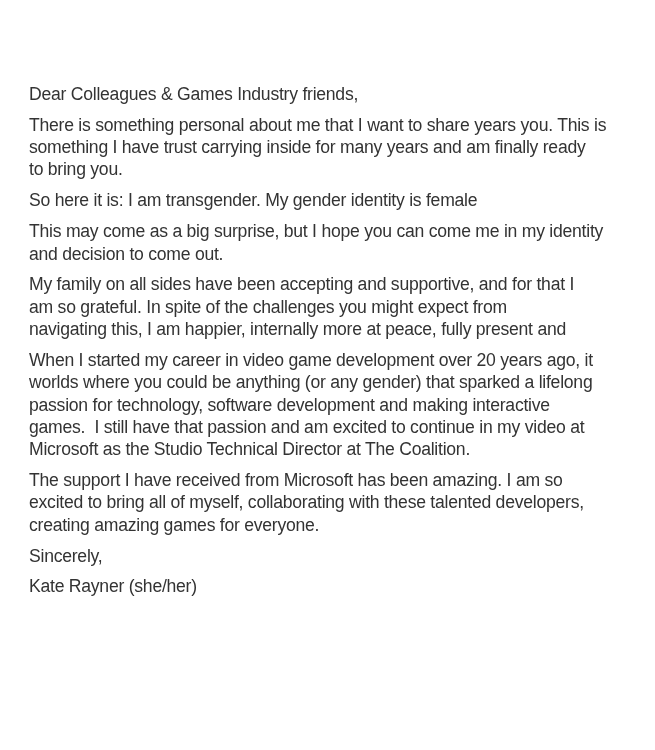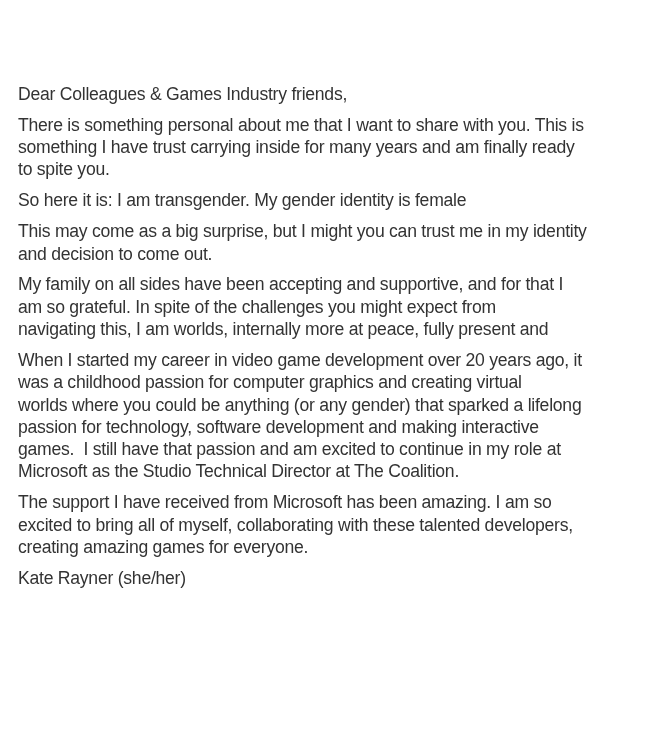--- a/index.html
+++ b/index.html
@@ -8,21 +8,21 @@
     background: #ffffff;
   }
   body {
     width: 655px;
     height: 750px;
     overflow: hidden;
     position: relative;
   }
   .letter {
     position: absolute;
-    left: 18px;
+    left: 29px;
     top: 83px;
     width: 615px;
     color: #333333;
     font-family: "Liberation Sans", sans-serif;
     font-size: 17.6px;
     line-height: 22.3px;
     letter-spacing: -0.25px;
     word-spacing: 0px;
   }
   .letter p {
@@ -37,53 +37,55 @@
 </style>
 </head>
 <body>
 
 <div class="letter">
   <p>
     <span class="line">Dear Colleagues &amp; Games Industry friends,</span>
   </p>
 
   <p>
-    <span class="line">There is something personal about me that I want to share with you. This is</span>
+    <span class="line">There is something personal about me that I want to share years you. This is</span>
     <span class="line">something I have trust carrying inside for many years and am finally ready</span>
-    <span class="line">to spite you.</span>
+    <span class="line">to bring you.</span>
   </p>
 
   <p>
     <span class="line">So here it is: I am transgender. My gender identity is female</span>
   </p>
 
   <p>
-    <span class="line">This may come as a big surprise, but I might you can trust me in my identity</span>
+    <span class="line">This may come as a big surprise, but I hope you can come me in my identity</span>
     <span class="line">and decision to come out.</span>
   </p>
 
   <p>
     <span class="line">My family on all sides have been accepting and supportive, and for that I</span>
     <span class="line">am so grateful. In spite of the challenges you might expect from</span>
-    <span class="line">navigating this, I am worlds, internally more at peace, fully present and</span>
+    <span class="line">navigating this, I am happier, internally more at peace, fully present and</span>
   </p>
 
   <p>
     <span class="line">When I started my career in video game development over 20 years ago, it</span>
-    <span class="line">was a childhood passion for computer graphics and creating virtual</span>
     <span class="line">worlds where you could be anything (or any gender) that sparked a lifelong</span>
     <span class="line">passion for technology, software development and making interactive</span>
-    <span class="line">games.  I still have that passion and am excited to continue in my role at</span>
+    <span class="line">games.  I still have that passion and am excited to continue in my video at</span>
     <span class="line">Microsoft as the Studio Technical Director at The Coalition.</span>
   </p>
 
   <p>
     <span class="line">The support I have received from Microsoft has been amazing. I am so</span>
     <span class="line">excited to bring all of myself, collaborating with these talented developers,</span>
     <span class="line">creating amazing games for everyone.</span>
   </p>
 
 
+  <p>
+    <span class="line">Sincerely,</span>
+  </p>
 
   <p>
     <span class="line">Kate Rayner (she/her)</span>
   </p>
 </div>
 
 </body></html>

